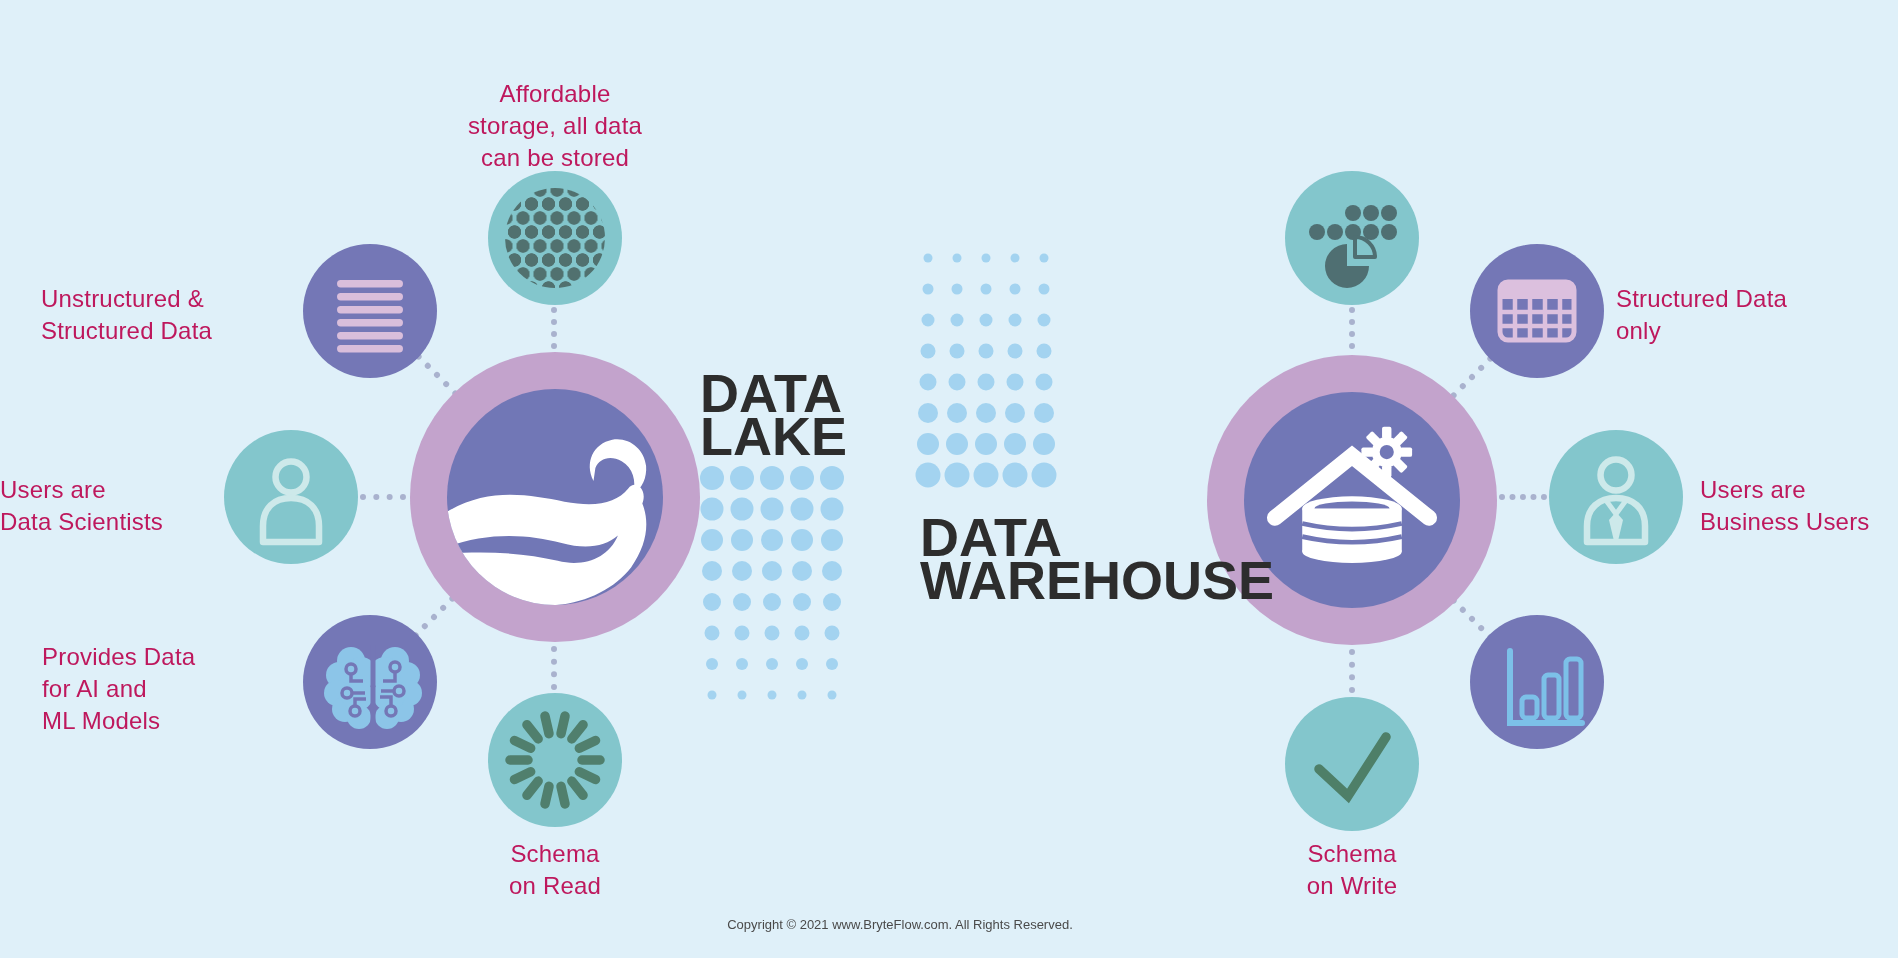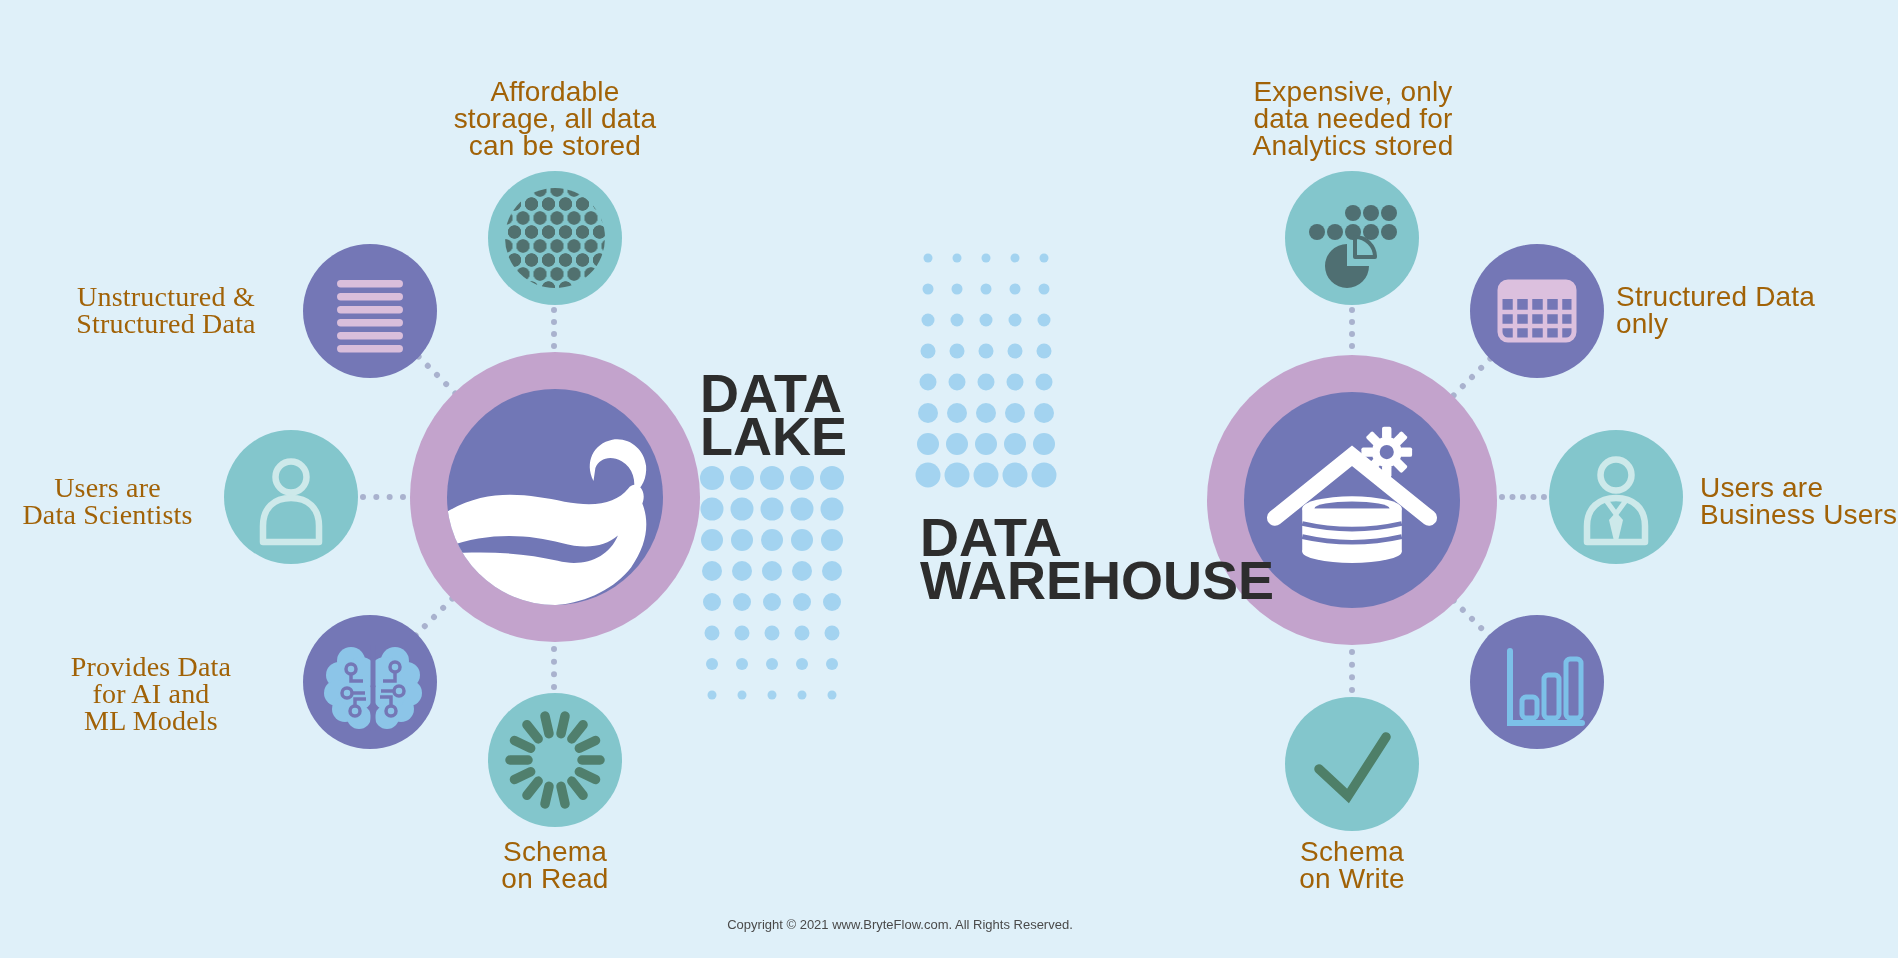--- a/index.html
+++ b/index.html
@@ -6,23 +6,23 @@
   .canvas { position:relative; width:1898px; height:958px; background:#dff0f9; overflow:hidden;
             font-family:"Liberation Sans", sans-serif; }
   .circle { position:absolute; border-radius:50%; display:flex; align-items:center; justify-content:center; }
   .sat    { width:134px; height:134px; z-index:3; }
   .teal   { background:#83c6cc; }
   .purple { background:#7477b6; }
   .big-outer { width:290px; height:290px; background:#c3a3cc; z-index:3; }
   .big-inner { position:absolute; left:37px; top:37px; width:216px; height:216px;
                border-radius:50%; background:#7177b6; overflow:hidden;
                display:flex; align-items:center; justify-content:center; }
-  .label  { position:absolute; font-size:28px; line-height:27px; color:#a16207;
+  .label  { position:absolute; font-size:24px; line-height:32px; color:#be185d;
             white-space:pre-line; z-index:4; letter-spacing:0.2px; }
-  .label.c { text-align:center; } .label.r { text-align:center;font-family:Liberation Serif, serif; } .label.l { text-align:left; }
+  .label.c { text-align:center; } .label.r { text-align:left; } .label.l { text-align:left; }
   .title  { position:absolute; font-size:54px; line-height:43px; font-weight:bold; color:#2d2d2d;
             white-space:pre-line; z-index:4; letter-spacing:0px; }
   .vs     { position:absolute; left:822px; top:430px; width:96px; height:96px; border-radius:50%;
             background:#c6a5cd; color:#ffffff; font-weight:bold; font-size:35px; letter-spacing:1px;
             display:flex; align-items:center; justify-content:center; z-index:5; }
   .conn-v { position:absolute; width:0; border-left:6px dotted #a9b2ce; z-index:2; }
   .conn-h { position:absolute; height:0; border-top:6px dotted #a9b2ce; z-index:2; }
   .dotgrid{ position:absolute; z-index:1; }
   .footer { position:absolute; left:0; top:917px; width:1800px; text-align:center;
             font-size:13px; color:#4a4a4a; z-index:4; }
@@ -201,21 +201,21 @@
           <path d="M52,91 L52,84 L63,84"></path>
         <circle cx="92" cy="52" r="5"></circle>
           <path d="M92,57 L92,66 L80,66"></path>
         <circle cx="96" cy="76" r="5"></circle>
           <path d="M91,76 L78,76"></path>
         <circle cx="88" cy="96" r="5"></circle>
           <path d="M88,91 L88,82 L77,82"></path>
       </g>
     </svg>
   </div>
-  <div class="label r" style="left:26px; top:641px; width:250px;margin-top:12px;">Provides Data
+  <div class="label r" style="left:42px; top:641px; width:250px;">Provides Data
 for AI and
 ML Models</div>
 
   <div class="circle sat teal" style="left:488px; top:693px;">
     <svg width="134" height="134">
         <line x1="94" y1="67" x2="112" y2="67" stroke="#507f6d" stroke-width="9.5" stroke-linecap="round"></line>
         <line x1="91.32615943336532" y1="78.71486095617406" x2="107.54359905560887" y2="86.52476826029012" stroke="#507f6d" stroke-width="9.5" stroke-linecap="round"></line>
         <line x1="83.8342246501858" y1="88.10945002663681" x2="95.05704108364301" y2="102.18241671106134" stroke="#507f6d" stroke-width="9.5" stroke-linecap="round"></line>
         <line x1="73.00806521682048" y1="93.32305362890924" x2="77.01344202803415" y2="110.87175604818206" stroke="#507f6d" stroke-width="9.5" stroke-linecap="round"></line>
         <line x1="60.991934783179516" y1="93.32305362890924" x2="56.98655797196585" y2="110.87175604818206" stroke="#507f6d" stroke-width="9.5" stroke-linecap="round"></line>
@@ -281,23 +281,20 @@
         <circle cx="32" cy="61" r="8"></circle>
           <circle cx="50" cy="61" r="8"></circle>
           <circle cx="68" cy="61" r="8"></circle>
         <circle cx="86" cy="61" r="8"></circle>
           <circle cx="104" cy="61" r="8"></circle>
       </g>
       <path d="M62,95 L62,73 A22,22 0 1,0 84,95 Z" fill="#4f6f72"></path>
       <path d="M70,86 L70,66 A20,20 0 0,1 90,86 Z" fill="none" stroke="#4f6f72" stroke-width="4" stroke-linejoin="round"></path>
     </svg>
   </div>
-  <div class="label c" style="left:1203px; top:78px; width:300px;">Expensive, only
-data needed for
-Analytics stored</div>
 
   <div class="circle sat purple" style="left:1470px; top:244px;">
     <svg width="134" height="134">
       <rect x="30" y="38" width="74" height="17" rx="8" fill="#dcc0de"></rect>
       <rect x="30" y="47" width="74" height="8" fill="#dcc0de"></rect>
       <g stroke="#dcc0de" stroke-width="4.5">
         <line x1="30" y1="68" x2="104" y2="68"></line>
         <line x1="30" y1="82" x2="104" y2="82"></line>
         <line x1="45" y1="55" x2="45" y2="96"></line>
         <line x1="60" y1="55" x2="60" y2="96"></line>

